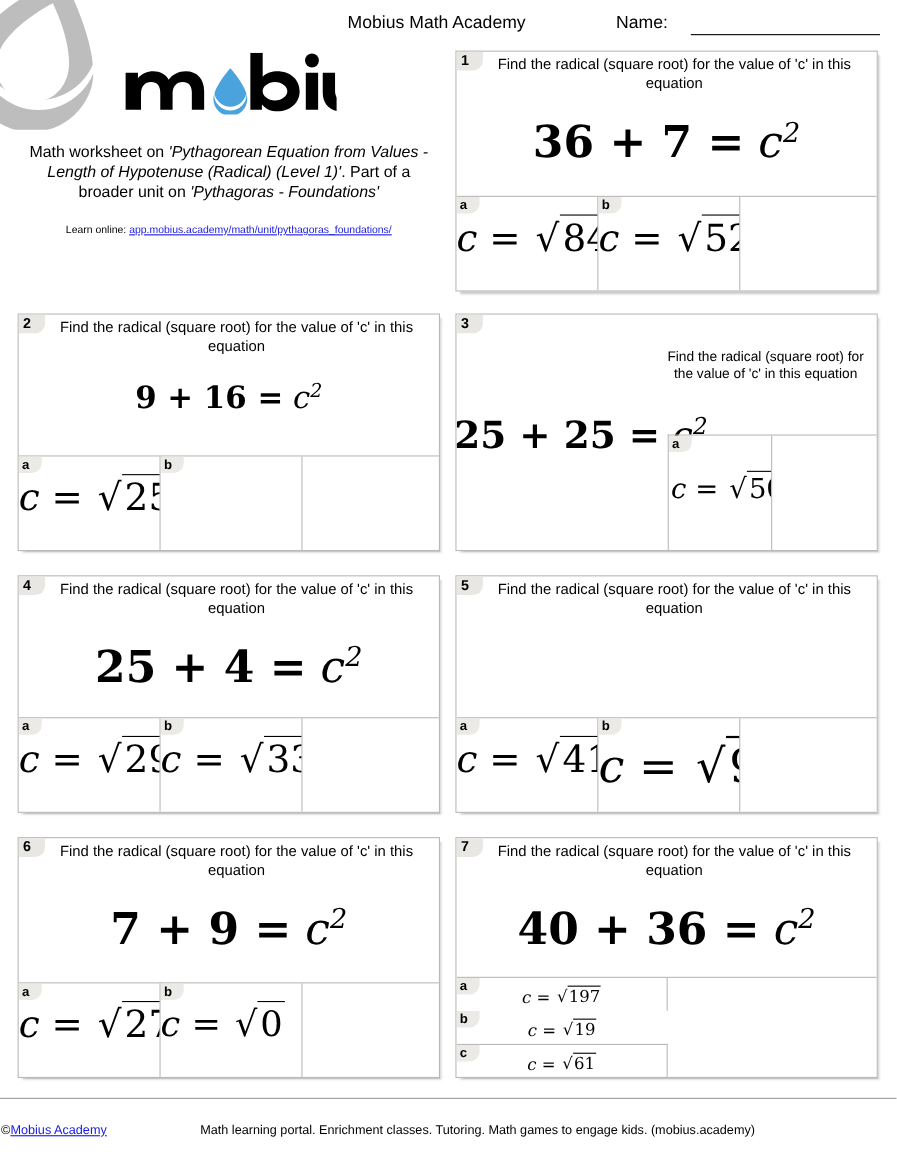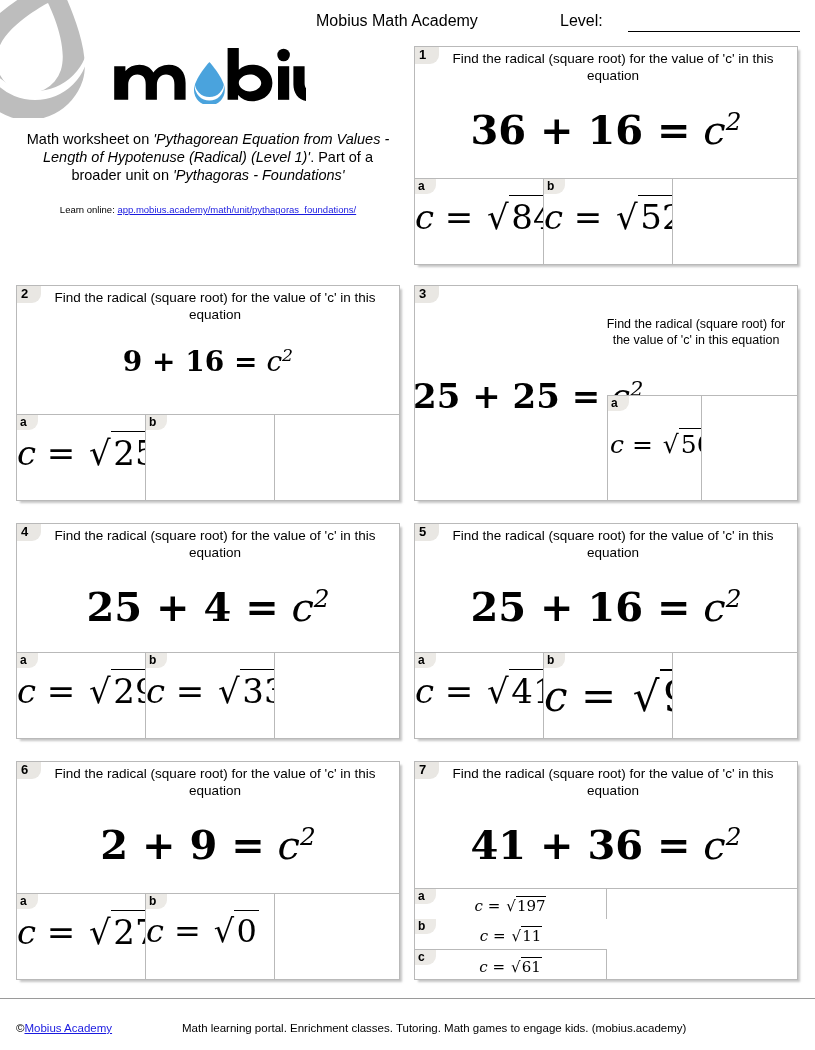--- a/index.html
+++ b/index.html
@@ -194,21 +194,21 @@
   .footer {
     position: absolute;
     left: 0; top: 1022px;
     width: 815px;
     height: 22px;
     font-size: 11.5px;
     z-index: 2;
   }
   .footer-copy {
     position: absolute;
-    left: 16px; top: 0;
+    left: 1px; top: 0;
     white-space: nowrap;
   }
   .footer-copy a {
     color: #1a1ae0;
     text-decoration: underline;
   }
   .footer-tag {
     position: absolute;
     left: 182px; top: 0;
     white-space: nowrap;
@@ -218,21 +218,21 @@
 <body>
 
 <svg class="watermark" viewBox="0 0 100 100" aria-hidden="true">
   <path d="M50 4 C50 4 12 40 12 64 A38 38 0 0 0 88 64 C88 40 50 4 50 4 Z
            M50 22 C50 22 28 44 28 62 A22 22 0 0 0 72 62 C72 44 50 22 50 22 Z" fill="#bdbdbd" fill-rule="evenodd" transform="rotate(18 50 50)"></path>
   <path d="M14 52 A36 36 0 0 0 86 52 L86 46 A30 30 0 0 1 14 46 Z" fill="#ffffff"></path>
 </svg>
 
 <div class="header-row">
   <div class="academy-title">Mobius Math Academy</div>
-  <div class="name-label">Level:</div>
+  <div class="name-label">Name:</div>
   <div class="name-rule"></div>
 </div>
 
 <div class="intro">
 
   <svg class="logo" viewBox="0 0 280 80" aria-hidden="true">
 
     <path d="M6 74 L6 26 L22 26 L22 33 C27 27 34 24 42 24 C51 24 58 28 62 35 C67 28 75 24 84 24 C99 24 108 34 108 50 L108 74 L92 74 L92 52 C92 43 88 38 80 38 C72 38 67 44 67 53 L67 74 L51 74 L51 52 C51 43 47 38 39 38 C31 38 26 44 26 53 L26 74 Z" fill="#000000"></path>
 
     <g>
@@ -259,21 +259,21 @@
 
   <div class="learn-line">
     <span>Learn online:</span>
     <a href="#">app.mobius.academy/math/unit/pythagoras_foundations/</a>
   </div>
 </div>
 
 <div class="qbox" style="left:414px; top:46px; width:384px; height:219px;">
   <div class="qnum">1</div>
   <div class="qprompt" style="margin-top:2px;">Find the radical (square root) for the value of 'c' in this equation</div>
-  <div class="qequation" style="font-size:40px; margin-top:22px;"><b>36 + 16 =</b> <span class="m-var">c</span><span class="m-sup">2</span></div>
+  <div class="qequation" style="font-size:40px; margin-top:22px;"><b>36 + 7 =</b> <span class="m-var">c</span><span class="m-sup">2</span></div>
   <div class="opts" style="height:85px;">
     <div class="opt" style="width:129px; height:85px;">
       <div class="optletter">a</div>
       <div class="optmath" style="font-size:34px; padding:16px 0 0 0;"><span class="m-var">c</span> = <span class="rad"><span class="surd">√</span><span class="radicand">84</span></span></div>
     </div>
     <div class="opt" style="width:129px; height:85px;">
       <div class="optletter">b</div>
       <div class="optmath" style="font-size:34px; padding:16px 0 0 0;"><span class="m-var">c</span> = <span class="rad"><span class="surd">√</span><span class="radicand">52</span></span></div>
     </div>
     <div class="opt" style="width:126px; height:85px;">
@@ -334,69 +334,68 @@
     <div class="opt" style="width:126px; height:85px;">
       <div class="optletter">c</div>
       <div class="optmath" style="font-size:34px; padding:16px 0 0 0;"> = </div>
     </div>
   </div>
 </div>
 
 <div class="qbox" style="left:414px; top:523px; width:384px; height:216px;">
   <div class="qnum">5</div>
   <div class="qprompt" style="margin-top:2px;">Find the radical (square root) for the value of 'c' in this equation</div>
-  <div class="qequation" style="font-size:40px; margin-top:22px;"><b>25 + 16 =</b> <span class="m-var">c</span><span class="m-sup">2</span></div>
   <div class="opts" style="height:85px;">
     <div class="opt" style="width:129px; height:85px;">
       <div class="optletter">a</div>
       <div class="optmath" style="font-size:34px; padding:16px 0 0 0;"><span class="m-var">c</span> = <span class="rad"><span class="surd">√</span><span class="radicand">41</span></span></div>
     </div>
     <div class="opt" style="width:129px; height:85px;">
       <div class="optletter">b</div>
       <div class="optmath" style="font-size:42px; padding:16px 0 0 0;"><span class="m-var">c</span> = <span class="rad"><span class="surd">√</span><span class="radicand">9</span></span></div>
     </div>
     <div class="opt" style="width:126px; height:85px;">
       <div class="optletter">c</div>
       <div class="optmath" style="font-size:34px; padding:16px 0 0 0;"> = </div>
     </div>
   </div>
 </div>
 
 <div class="qbox" style="left:16px; top:761px; width:384px; height:219px;">
   <div class="qnum">6</div>
   <div class="qprompt" style="margin-top:2px;">Find the radical (square root) for the value of 'c' in this equation</div>
-  <div class="qequation" style="font-size:40px; margin-top:22px;"><b>2 + 9 =</b> <span class="m-var">c</span><span class="m-sup">2</span></div>
+  <div class="qequation" style="font-size:40px; margin-top:22px;"><b>7 + 9 =</b> <span class="m-var">c</span><span class="m-sup">2</span></div>
   <div class="opts" style="height:85px;">
     <div class="opt" style="width:129px; height:85px;">
       <div class="optletter">a</div>
       <div class="optmath" style="font-size:34px; padding:16px 0 0 0;"><span class="m-var">c</span> = <span class="rad"><span class="surd">√</span><span class="radicand">27</span></span></div>
     </div>
     <div class="opt" style="width:129px; height:85px;">
       <div class="optletter">b</div>
       <div class="optmath" style="font-size:32px; padding:16px 0 0 0;"><span class="m-var">c</span> = <span class="rad"><span class="surd">√</span><span class="radicand">0</span></span></div>
     </div>
     <div class="opt" style="width:126px; height:85px;">
       <div class="optletter">c</div>
       <div class="optmath" style="font-size:34px; padding:16px 0 0 0;"> = </div>
     </div>
   </div>
 </div>
 
 <div class="qbox" style="left:414px; top:761px; width:384px; height:219px;">
   <div class="qnum">7</div>
   <div class="qprompt" style="margin-top:2px;">Find the radical (square root) for the value of 'c' in this equation</div>
-  <div class="qequation" style="font-size:40px; margin-top:22px;"><b>41 + 36 =</b> <span class="m-var">c</span><span class="m-sup">2</span></div>
+  <div class="qequation" style="font-size:40px; margin-top:22px;"><b>40 + 36 =</b> <span class="m-var">c</span><span class="m-sup">2</span></div>
   <div class="opts" style="height:90px;">
     <div class="opt" style="width:192px; height:30px;">
       <div class="optletter">a</div>
       <div class="optmath" style="font-size:15px; text-align:center; padding:7px 0 0 0;"><span class="m-var">c</span> = <span class="rad"><span class="surd">√</span><span class="radicand">197</span></span></div>
     </div>
     <div class="opt" style="width:192px; height:30px; border-right:none;">
       <div class="optletter">b</div>
-      <div class="optmath" style="font-size:15px; text-align:center; padding:7px 0 0 0;"><span class="m-var">c</span> = <span class="rad"><span class="surd">√</span><span class="radicand">11</span></span></div>
+      <div class="optmath" style="font-size:15px; text-align:center; padding:7px 0 0 0;"><span class="m-var">c</span> = <span class="rad"><span class="surd">√</span><span class="radicand">19</span></span></div>
     </div>
     <div class="opt" style="width:192px; height:30px; border-top:1px solid #b9b9b9;">
       <div class="optletter">c</div>
       <div class="optmath" style="font-size:15px; text-align:center; padding:7px 0 0 0;"><span class="m-var">c</span> = <span class="rad"><span class="surd">√</span><span class="radicand">61</span></span></div>
     </div>
     <div class="opt" style="width:192px; height:30px; border-right:none; border-top:1px solid #b9b9b9;">
       
       
     </div>
 

